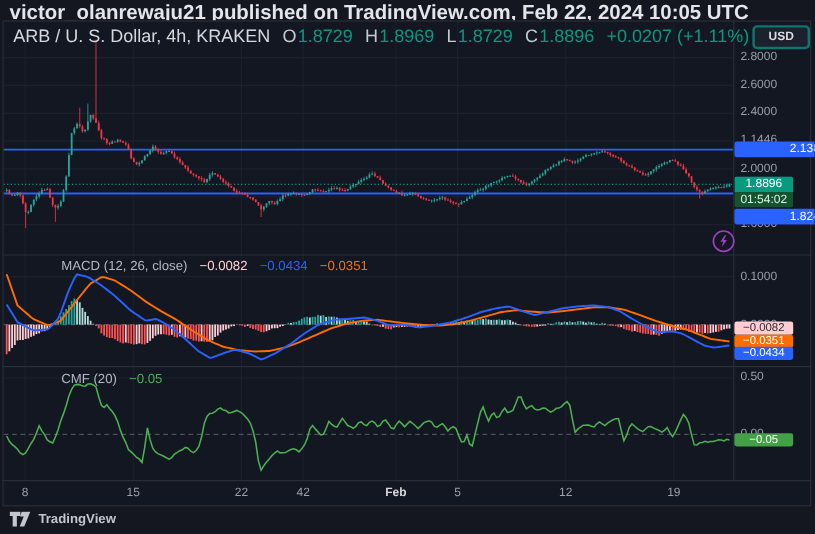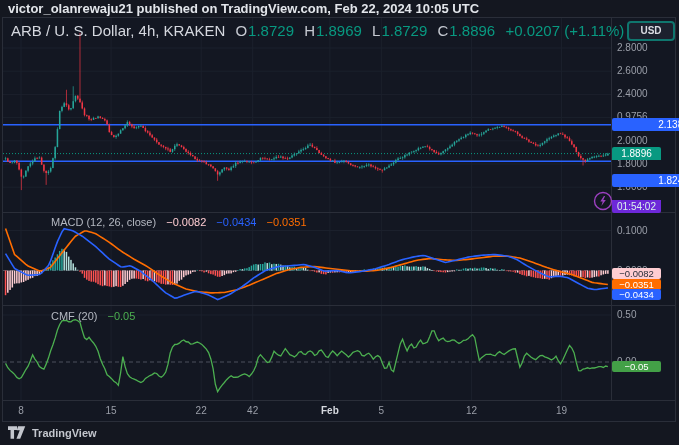--- a/index.html
+++ b/index.html
@@ -1,38 +1,38 @@
 <!DOCTYPE html>
 <html><head>
 <meta charset="utf-8">
 <style>
   html,body{margin:0;padding:0;background:#141720;}
   .screen{position:relative;width:679px;height:445px;background:#141720;
           font-family:"Liberation Sans",sans-serif;overflow:hidden;}
-  .hdr{position:absolute;left:8px;top:1px;font-size:13px;font-weight:700;color:#e2e5ea;}
+  .hdr{position:absolute;left:8px;top:1px;font-size:17px;font-weight:700;color:#e2e5ea;}
   #plot{position:absolute;left:0;top:0;}
   .titlebar{position:absolute;left:11px;top:22px;font-size:15px;white-space:nowrap;z-index:5;}
   .sym{color:#d5d8df;}
   .ohlc-l{color:#c6cad2;margin-left:6px;}
   .ohlc-v{color:#089981;margin-left:1px;}
   .chg{color:#089981;margin-left:6px;}
   .ind-title{position:absolute;left:11px;font-size:11px;white-space:nowrap;z-index:5;color:#b4b8c1;padding-left:40px;}
   .ind-val{margin-left:7px;}
   .usd-btn{position:absolute;left:627px;top:21px;width:44px;height:16px;line-height:16px;
            text-align:center;font-size:10px;font-weight:700;color:#dadce3;background:#1c212e;
            border:2px solid #0f766e;border-radius:4px;z-index:6;cursor:pointer;}
   .tick{position:absolute;left:617px;font-size:10px;color:#9b9fa9;z-index:3;}
   .ttick{position:absolute;top:405px;width:36px;text-align:center;font-size:10px;color:#9b9fa9;z-index:3;}
   .ttick.bold{color:#d6d9df;font-weight:700;}
   .pxlabel{position:absolute;left:612px;width:49px;height:13px;line-height:13px;text-align:center;
            font-size:10px;color:#fff;border-radius:2px;z-index:4;padding-left:37px;}
   .lastbox{position:absolute;left:612px;width:49px;text-align:center;font-size:10px;color:#fff;
            border-radius:2px;overflow:hidden;z-index:4;}
   .lastbox .r1{height:13px;line-height:13px;background:#089981;}
-  .lastbox .r2{height:13px;line-height:13px;background:#6d28d9;color:#d9f2ec;margin-top:40px;}
+  .lastbox .r2{height:13px;line-height:13px;background:#14532d;color:#d9f2ec;}
   .ivlabel{position:absolute;left:612px;width:49px;height:11px;line-height:11px;text-align:center;
            font-size:9.5px;border-radius:2px;z-index:4;}
   .flash{position:absolute;left:590px;top:188px;width:26px;height:26px;z-index:6;cursor:pointer;}
   .footer{position:absolute;left:8px;top:426px;display:flex;align-items:center;gap:6px;z-index:5;}
   .brand{font-size:11px;font-weight:700;color:#c3c6cd;}
 </style>
 </head>
 <body>
 
 <div class="screen">
@@ -898,21 +898,21 @@
     <span>(20)</span>
     <span class="ind-val" style="color:#4caf50">−0.05</span>
   </div>
 
   <div class="usd-btn">USD</div>
 
   <div id="labels">
       <div class="tick" style="top: 41.5px;">2.8000</div>
       <div class="tick" style="top: 64.7px;">2.6000</div>
       <div class="tick" style="top: 87.9px;">2.4000</div>
-      <div class="tick" style="top: 111.1px;">0.9756</div>
+      <div class="tick" style="top: 111.1px;">1.1446</div>
       <div class="tick" style="top: 135px;">2.0000</div>
       <div class="tick" style="top: 157.5px;">1.8000</div>
       <div class="tick" style="top: 180.7px;">1.6000</div>
       <div class="tick" style="top: 224.5px;">0.1000</div>
       <div class="tick" style="top: 264.5px;">0.0000</div>
       <div class="tick" style="top: 309px;">0.50</div>
       <div class="tick" style="top: 356px;">0.00</div>
       <div class="ttick" style="left: 3px;">8</div>
       <div class="ttick" style="left: 93.09px;">15</div>
       <div class="ttick" style="left: 183.18px;">22</div>

